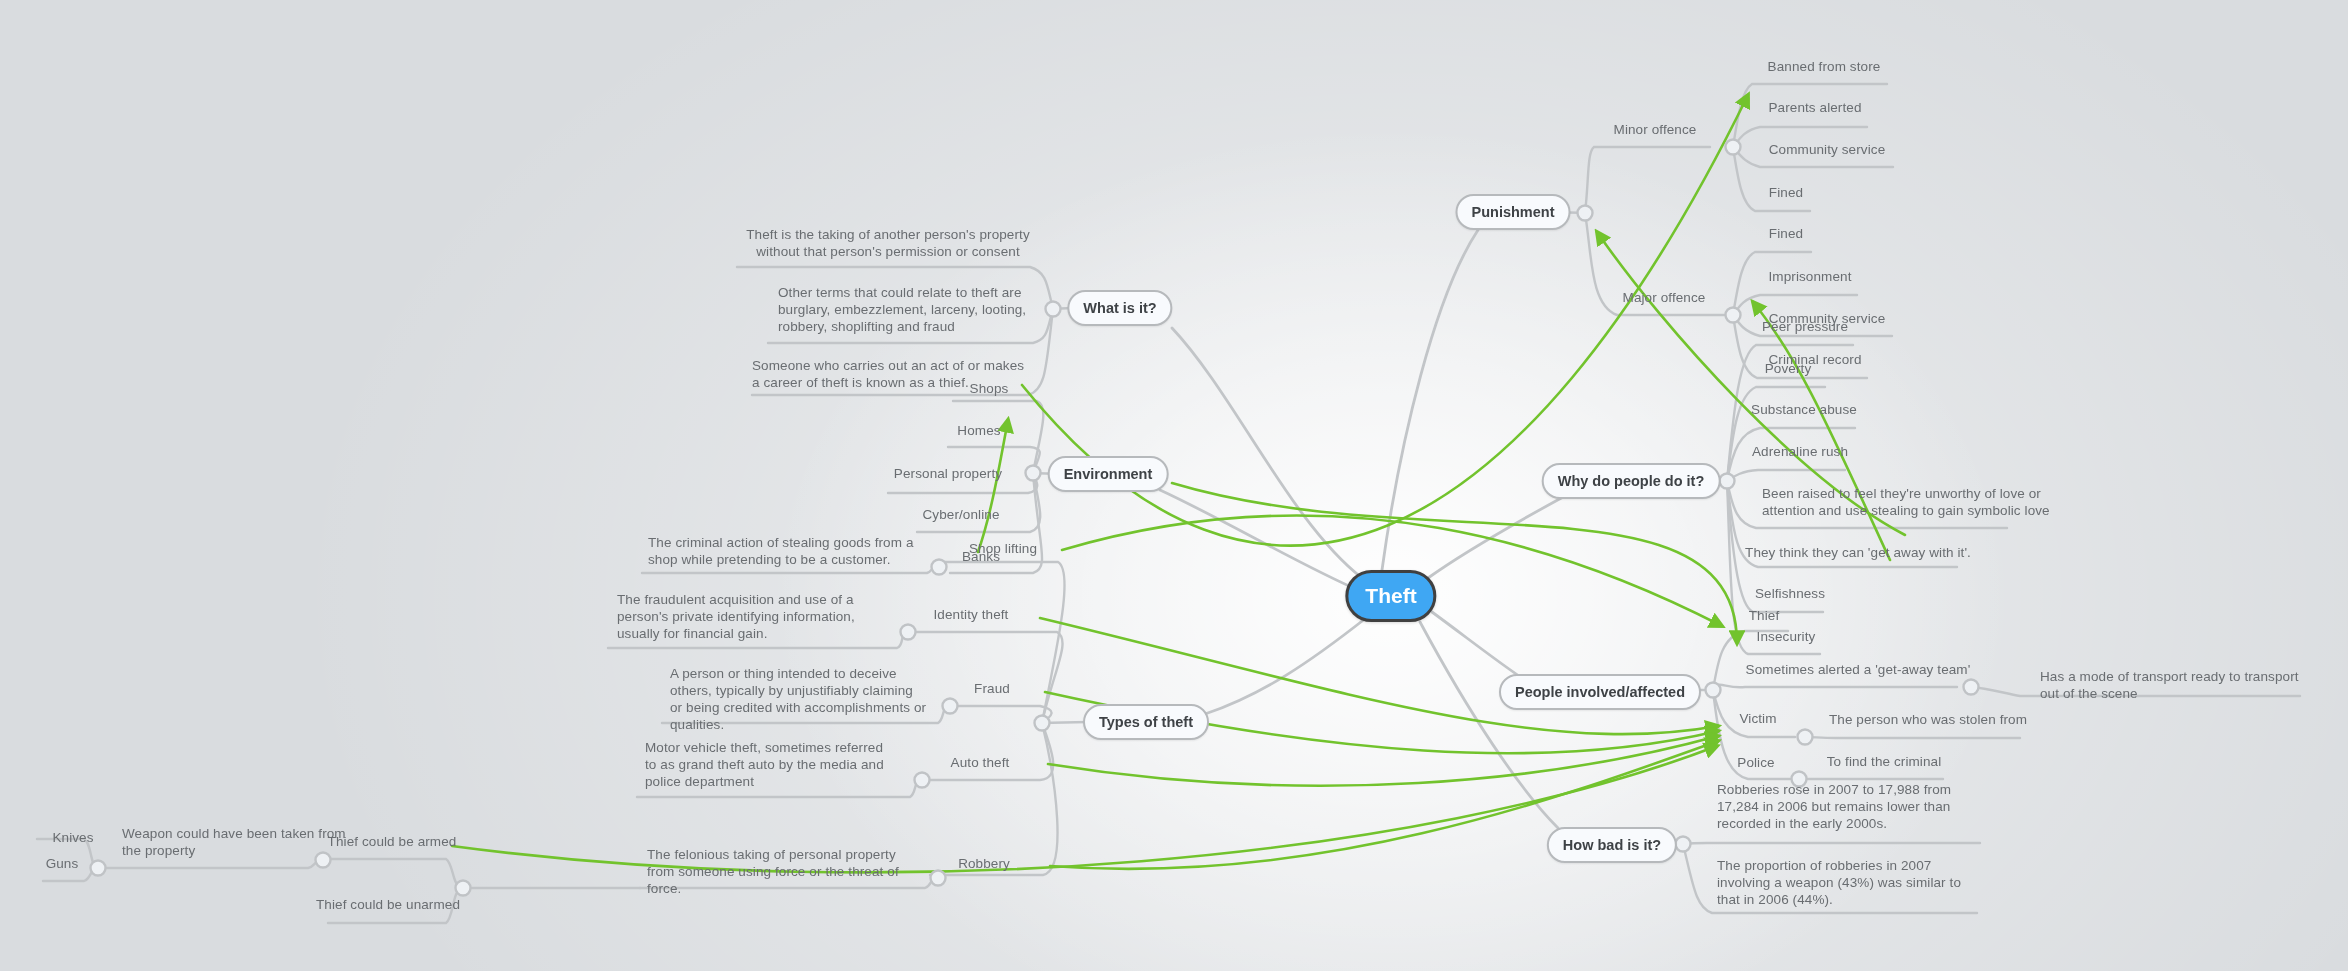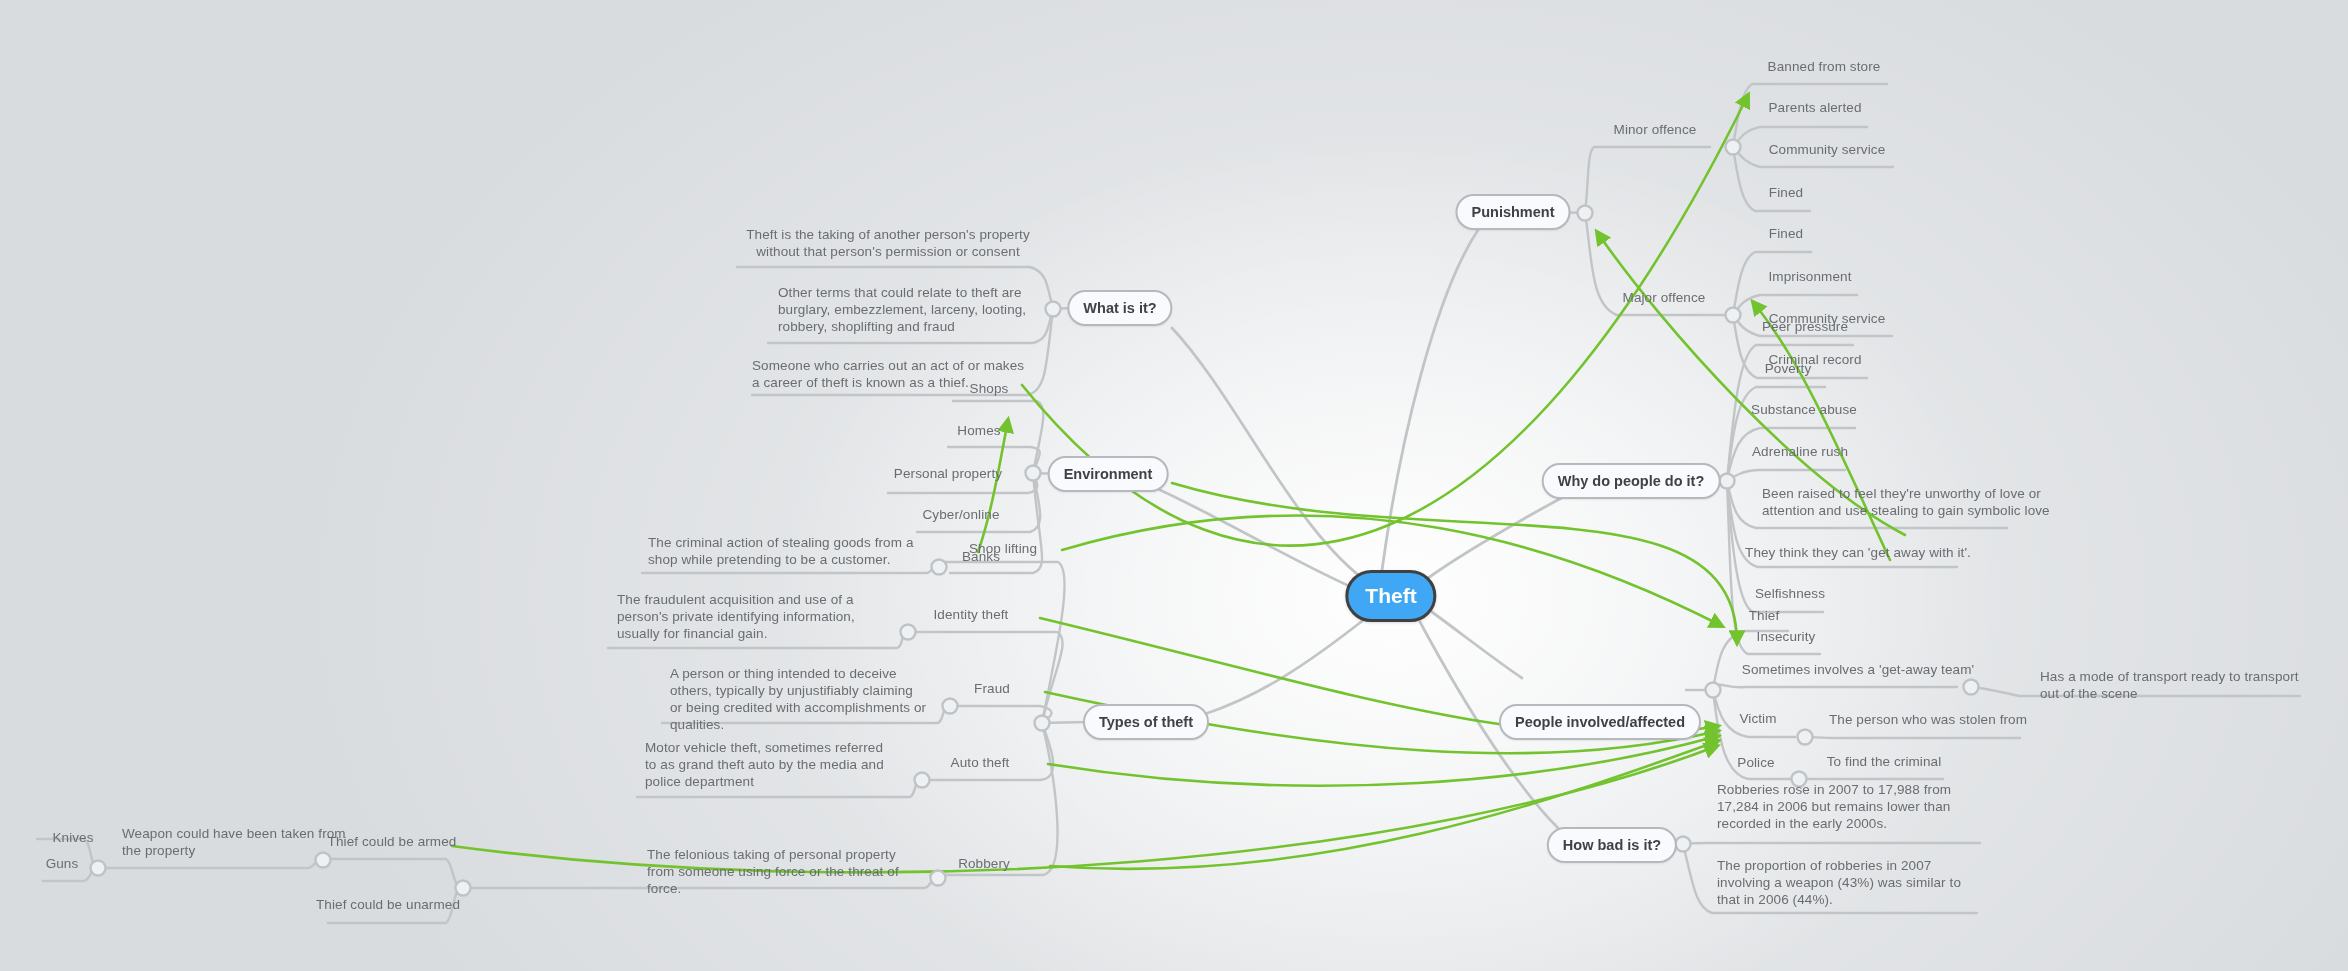--- a/index.html
+++ b/index.html
@@ -146,21 +146,21 @@
       <circle cx="1799" cy="779" r="7.5" class="dot"></circle>
       <circle cx="1971" cy="687" r="7.5" class="dot"></circle>
     </svg>
   <div id="nodes">
       <div class="node center" style="left: 1391px; top: 596px;">Theft</div>
       <div class="node pill" style="left: 1120px; top: 308px;">What is it?</div>
       <div class="node pill" style="left: 1108px; top: 474px;">Environment</div>
       <div class="node pill" style="left: 1146px; top: 722px;">Types of theft</div>
       <div class="node pill" style="left: 1513px; top: 212px;">Punishment</div>
       <div class="node pill" style="left: 1631px; top: 481px;">Why do people do it?</div>
-      <div class="node pill" style="left: 1600px; top: 722px;">People involved/affected</div>
+      <div class="node pill" style="left: 1600px; top: 692px;">People involved/affected</div>
       <div class="node pill" style="left: 1612px; top: 845px;">How bad is it?</div>
       <div class="node desc" style="left: 745px; top: 226px; width: 286px; text-align: center;">Theft is the taking of another person's property without that person's permission or consent</div>
       <div class="node desc" style="left: 778px; top: 284px; width: 252px;">Other terms that could relate to theft are burglary, embezzlement, larceny, looting, robbery, shoplifting and fraud</div>
       <div class="node desc" style="left: 752px; top: 357px; width: 278px;">Someone who carries out an act of or makes a career of theft is known as a thief.</div>
       <div class="node leaf" style="left: 989px; top: 388px;">Shops</div>
       <div class="node leaf" style="left: 979px; top: 430px;">Homes</div>
       <div class="node leaf" style="left: 948px; top: 473px;">Personal property</div>
       <div class="node leaf" style="left: 961px; top: 514px;">Cyber/online</div>
       <div class="node leaf" style="left: 981px; top: 556px;">Banks</div>
       <div class="node leaf" style="left: 1003px; top: 548px;">Shop lifting</div>
@@ -190,21 +190,21 @@
       <div class="node leaf" style="left: 1815px; top: 359px;">Criminal record</div>
       <div class="node leaf" style="left: 1805px; top: 326px;">Peer pressure</div>
       <div class="node leaf" style="left: 1788px; top: 368px;">Poverty</div>
       <div class="node leaf" style="left: 1804px; top: 409px;">Substance abuse</div>
       <div class="node leaf" style="left: 1800px; top: 451px;">Adrenaline rush</div>
       <div class="node desc" style="left: 1762px; top: 485px; width: 330px;">Been raised to feel they're unworthy of love or attention and use stealing to gain symbolic love</div>
       <div class="node leaf" style="left: 1858px; top: 552px;">They think they can 'get away with it'.</div>
       <div class="node leaf" style="left: 1790px; top: 593px;">Selfishness</div>
       <div class="node leaf" style="left: 1786px; top: 636px;">Insecurity</div>
       <div class="node leaf" style="left: 1764px; top: 615px;">Thief</div>
-      <div class="node leaf" style="left: 1858px; top: 669px;">Sometimes involves a 'get-away team'</div>
+      <div class="node leaf" style="left: 1858px; top: 669px;">Sometimes alerted a 'get-away team'</div>
       <div class="node desc" style="left: 2040px; top: 668px; width: 266px;">Has a mode of transport ready to transport out of the scene</div>
       <div class="node leaf" style="left: 1758px; top: 718px;">Victim</div>
       <div class="node leaf" style="left: 1928px; top: 719px;">The person who was stolen from</div>
       <div class="node leaf" style="left: 1756px; top: 762px;">Police</div>
       <div class="node leaf" style="left: 1884px; top: 761px;">To find the criminal</div>
       <div class="node desc" style="left: 1717px; top: 781px; width: 268px;">Robberies rose in 2007 to 17,988 from 17,284 in 2006 but remains lower than recorded in the early 2000s.</div>
       <div class="node desc" style="left: 1717px; top: 857px; width: 268px;">The proportion of robberies in 2007 involving a weapon (43%) was similar to that in 2006 (44%).</div>
     </div>
 </div>
 

